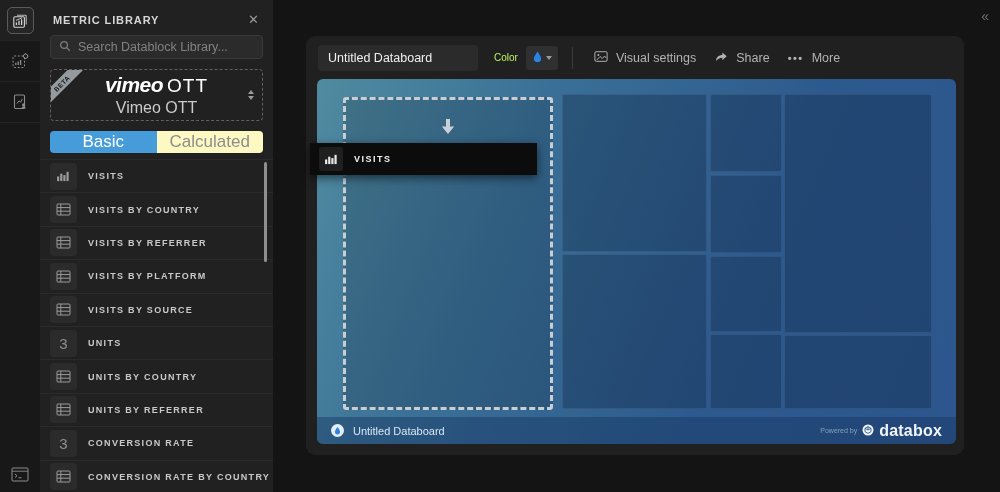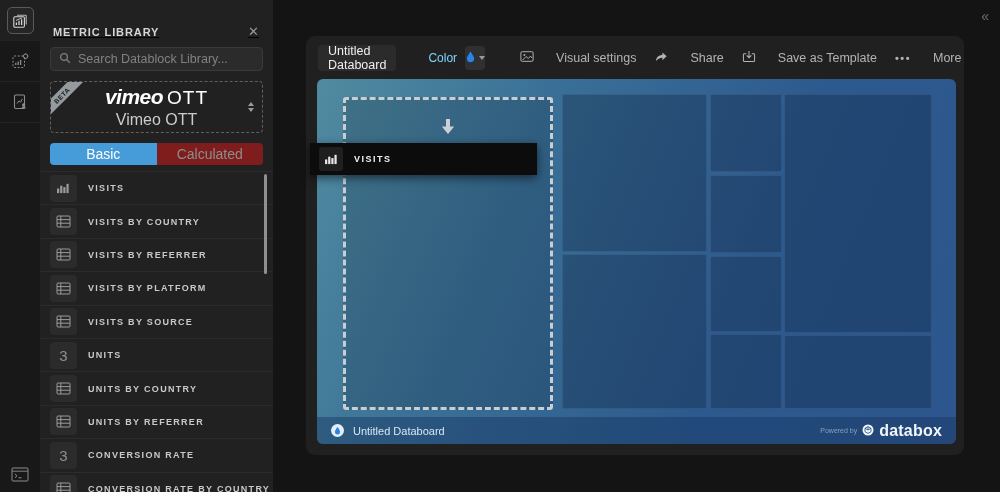--- a/index.html
+++ b/index.html
@@ -10,54 +10,54 @@
   
   .rail { position:absolute; left:0; top:0; width:40px; height:492px; background:#181818; }
   .rail-cell { height:41px; display:flex; align-items:center; justify-content:center; border-bottom:1px solid #232323; }
   .rail-cell.active { background:#202020; }
   .active-box { width:27px; height:27px; border:1px solid #5a5a5a; background:#262626; border-radius:5px; display:flex; align-items:center; justify-content:center; }
   .rail svg { display:block; }
   .rail-bottom { position:absolute; bottom:10px; left:0; width:40px; display:flex; justify-content:center; }
 
   
   .library { position:absolute; left:40px; top:0; width:233px; height:492px; background:#212121; }
-  .lib-header { display:flex; align-items:center; justify-content:space-between; padding:25px 14px 9px 13px;text-decoration:underline; }
+  .lib-header { display:flex; align-items:center; justify-content:space-between; padding:13px 14px 9px 13px; }
   .lib-title { font-size:11px; font-weight:bold; letter-spacing:0.9px; color:#d6d6d6; }
   .lib-close { color:#9a9a9a; font-size:13px; line-height:1; cursor:pointer; }
   .search { margin:0 10px; height:24px; background:#2b2b2b; border:1px solid #3a3a3a; border-radius:4px; display:flex; align-items:center; gap:7px; padding:0 8px; }
   .search-ph { color:#828282; font-size:12.5px; }
   .source-card { position:relative; margin:10px 10px 0; height:52px; border:1px dashed #606060; border-radius:4px; display:flex; flex-direction:column; align-items:center; justify-content:center; overflow:hidden; }
   .ribbon { position:absolute; top:8px; left:-15px; transform:rotate(-45deg); background:#949a9d; color:#15181a; font-size:6.5px; font-weight:bold; letter-spacing:0.6px; padding:2px 16px; }
   .logo-row { display:flex; align-items:baseline; gap:4px; color:#fff; }
   .logo-vimeo { font-size:21px; font-weight:800; font-style:italic; letter-spacing:-0.5px; }
   .logo-ott { font-size:19px; font-weight:400; letter-spacing:1px; }
   .card-caption { margin-top:2px; font-size:16px; color:#cbcbcb; }
   .card-sorter { position:absolute; right:8px; top:50%; transform:translateY(-50%); display:flex; flex-direction:column; gap:2px; align-items:center; }
   .tri-up { width:0; height:0; border-left:3.5px solid transparent; border-right:3.5px solid transparent; border-bottom:4.5px solid #9a9a9a; }
   .tri-down { width:0; height:0; border-left:3.5px solid transparent; border-right:3.5px solid transparent; border-top:4.5px solid #9a9a9a; }
   .tabs { margin:10px 10px 0; height:22px; display:flex; border-radius:4px; overflow:hidden; }
-  .tab { flex:1; display:flex; align-items:center; justify-content:center; font-size:14px; cursor:pointer; }
+  .tab { flex:1; display:flex; align-items:center; justify-content:center; font-size:17px; cursor:pointer; }
   .tab.active { background:#469bd9; color:#fff; }
-  .tab.inactive { background:#7f1d1d; color:#8d8d8d; }
+  .tab.inactive { background:#fef9c3; color:#8d8d8d; }
   .metric-list { position:relative; margin-top:6px; border-top:1px solid #2b2b2b; }
   .metric-row { height:33.4px; display:flex; align-items:center; gap:11px; padding:0 10px; border-bottom:1px solid #2b2b2b; cursor:grab; }
   .metric-tile { width:27px; height:27px; background:#2b2b2b; border-radius:4px; flex:0 0 auto; display:flex; align-items:center; justify-content:center; color:#9b9b9b; }
   .metric-tile .num { font-size:15px; font-weight:300; color:#8f8f8f; }
   .metric-label { font-size:9px; font-weight:bold; letter-spacing:1.3px; color:#c9c9c9; white-space:nowrap; }
   .lib-scrollbar { position:absolute; right:6px; top:2px; width:3px; height:100px; background:#8f8f8f; border-radius:2px; }
 
   
   .main { position:absolute; left:306px; top:36px; width:658px; height:419px; background:#202020; border-radius:9px; }
   .toolbar { display:flex; align-items:center; height:43px; padding:0 12px; }
   .board-input { width:160px; height:26px; background:#2b2b2b; border-radius:4px; color:#f0f0f0; font-size:12.5px; display:flex; align-items:center; padding:0 10px; }
-  .color-label { font-size:12px; color:#7dd3fc; margin-left:32px; }
+  .color-label { font-size:10px; color:#bef264; margin-left:16px; }
   .color-btn { margin-left:8px; width:32px; height:24px; background:#303030; border-radius:4px; display:flex; align-items:center; justify-content:center; gap:3px; cursor:pointer; }
   .chev { width:0; height:0; border-left:3.5px solid transparent; border-right:3.5px solid transparent; border-top:4px solid #9a9a9a; }
   .tb-divider { width:1px; height:22px; background:#3a3a3a; margin:0 12px 0 14px; }
-  .tb-btn { display:flex; align-items:center; gap:22px; color:#b3b3b3; font-size:12.5px; padding:0 9px; height:28px; cursor:pointer; white-space:nowrap; }
+  .tb-btn { display:flex; align-items:center; gap:8px; color:#b3b3b3; font-size:12.5px; padding:0 9px; height:28px; cursor:pointer; white-space:nowrap; }
   .tb-btn svg { flex:0 0 auto; }
   .more-dots { letter-spacing:1.5px; font-weight:bold; font-size:11px; color:#b3b3b3; }
 
   
   .canvas { position:absolute; left:11px; top:43px; width:639px; height:365px; border-radius:6px; overflow:hidden;
             background:linear-gradient(112deg, #508ba0 0%, #3a7097 30%, #2d5a8e 65%, #2c568d 100%); }
   .block { position:absolute; background:rgba(12,32,58,0.32); border:1px solid rgba(200,225,250,0.10); border-radius:2px; }
   .dropzone { position:absolute; left:26px; top:18px; width:210px; height:313px; border:3px dashed #c9ced3; border-radius:3px;
               background:rgba(9,24,40,0.20); display:flex; flex-direction:column; align-items:center; padding-top:17px; }
   .drop-label { margin-top:3px; font-size:8px; font-weight:bold; letter-spacing:1px; color:#e3e7ea; }
@@ -273,29 +273,20 @@
       </div>
       <div class="tb-btn">
         <span>
           <svg width="14" height="12" viewBox="0 0 15 13">
             <path d="M2 12 C2.5 7.5 5.5 5.6 9 5.5 L9 2.6 L13.6 6.9 L9 11.2 L9 8.3 C6 8.3 3.8 9.6 2 12 Z" fill="#b3b3b3"></path>
           </svg>
         </span>
         <span>Share</span>
       </div>
       <div class="tb-btn">
-        <span>
-          <svg width="14" height="13" viewBox="0 0 15 14" fill="none" stroke="#b3b3b3" stroke-width="1.1">
-            <path d="M4.5 4 H2.5 a1 1 0 0 0 -1 1 v6.5 a1 1 0 0 0 1 1 h10 a1 1 0 0 0 1 -1 V5 a1 1 0 0 0 -1 -1 h-2"></path>
-            <path d="M7.5 1 V8 M5 5.8 L7.5 8.3 L10 5.8"></path>
-          </svg>
-        </span>
-        <span>Save as Template</span>
-      </div>
-      <div class="tb-btn">
         <span class="more-dots">•••</span>
         <span>More</span>
       </div>
     </div>
 
     <div class="canvas">
       <div>
           <div class="block" style="left: 245px; top: 15px; width: 145px; height: 158px;"></div>
           <div class="block" style="left: 245px; top: 175px; width: 145px; height: 155px;"></div>
           <div class="block" style="left: 393px; top: 15px; width: 72px; height: 78px;"></div>

